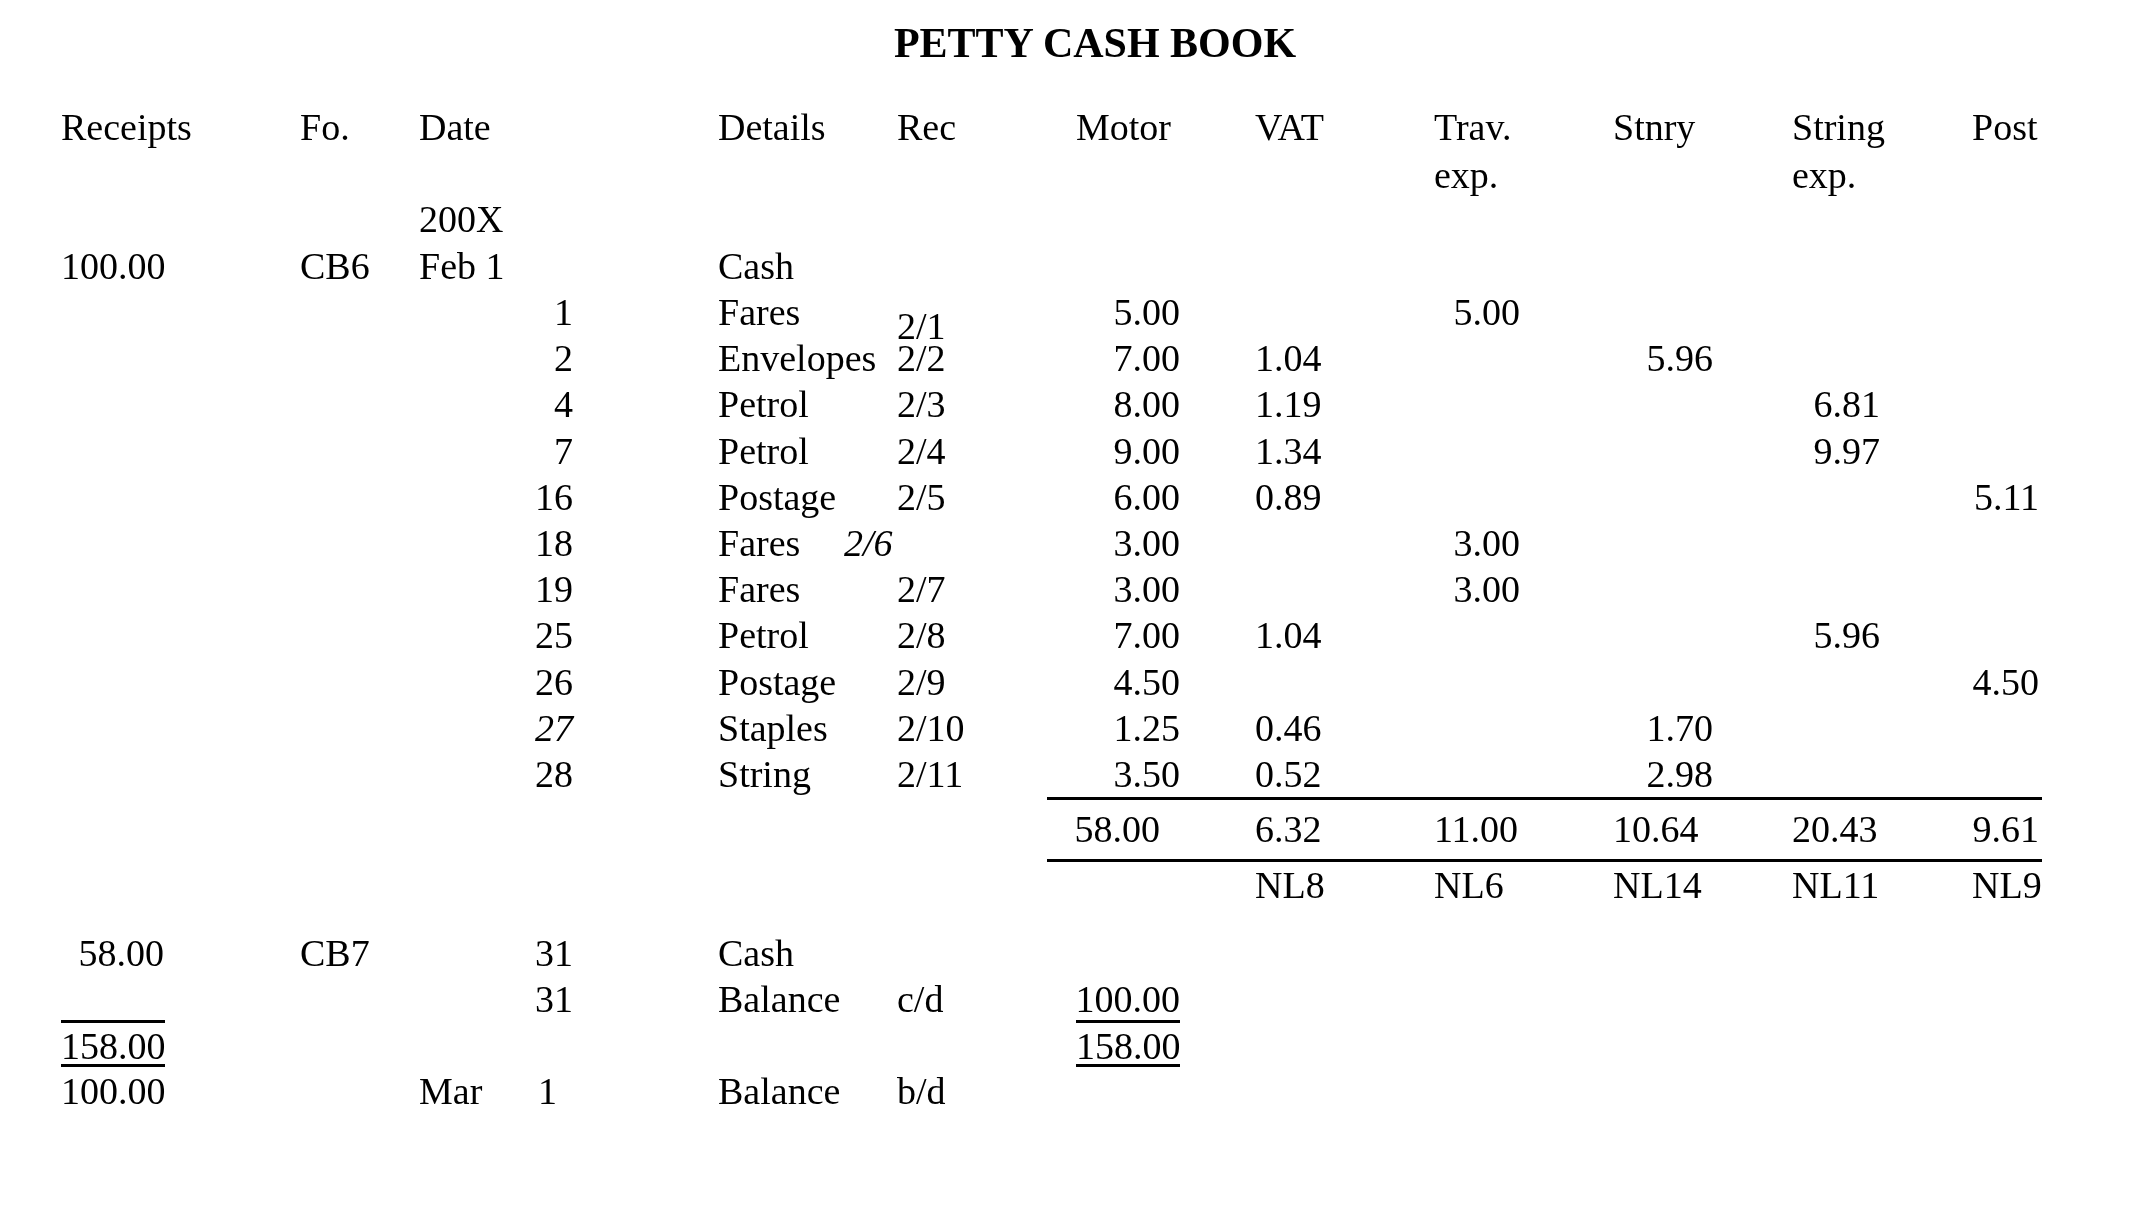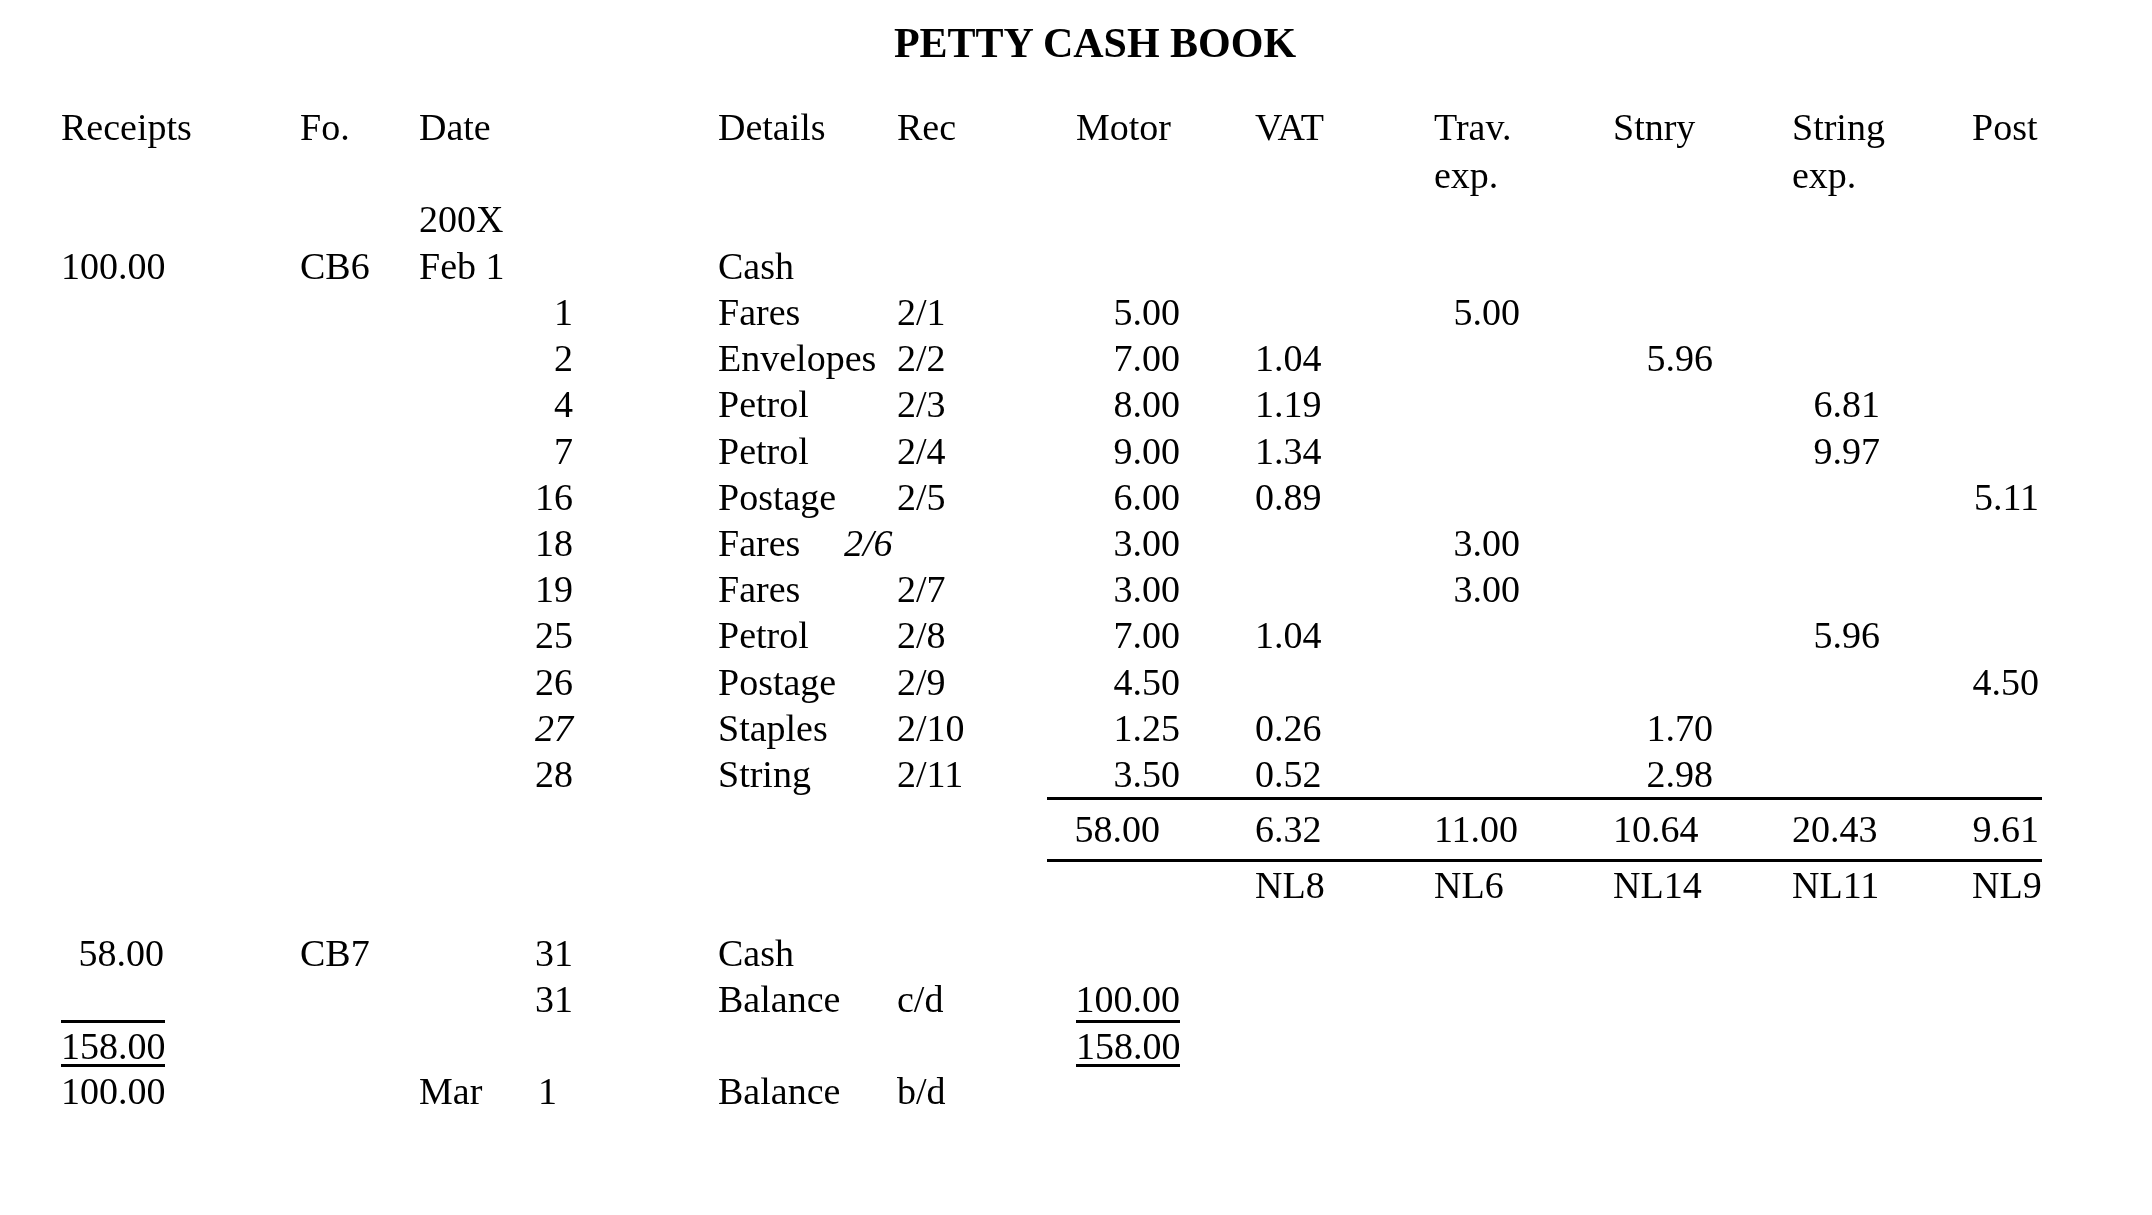--- a/index.html
+++ b/index.html
@@ -37,21 +37,21 @@
   <span class="t" style="left:61px;top:247px">100.00</span>
   <span class="t" style="left:300px;top:247px">CB6</span>
   <span class="t" style="left:419px;top:247px">Feb 1</span>
   <span class="t" style="left:718px;top:247px">Cash</span>
 </div>
 
 <div id="rows">
     <div>
       <span class="t r" style="left: 480px; top: 293px; width: 93px;">1</span>
       <span class="t" style="left: 718px; top: 293px;">Fares</span>
-      <span class="t" style="left: 897px; top: 293px;">2/1</span>
+      <span class="t" style="left: 897px; top: 307px;">2/1</span>
       <span class="t r" style="left: 1000px; top: 293px; width: 180px;">5.00</span>
       <span class="t" style="left: 1255px; top: 293px;"></span>
       <span class="t r" style="left: 1434px; top: 293px; width: 86px;">5.00</span>
       <span class="t r" style="left: 1613px; top: 293px; width: 100px;"></span>
       <span class="t r" style="left: 1792px; top: 293px; width: 88px;"></span>
       <span class="t r" style="left: 1900px; top: 293px; width: 139px;"></span>
     </div>
     <div>
       <span class="t r" style="left: 480px; top: 339.2px; width: 93px;">2</span>
       <span class="t" style="left: 718px; top: 339.2px;">Envelopes</span>
@@ -138,21 +138,21 @@
       <span class="t r" style="left: 1434px; top: 662.6px; width: 86px;"></span>
       <span class="t r" style="left: 1613px; top: 662.6px; width: 100px;"></span>
       <span class="t r" style="left: 1792px; top: 662.6px; width: 88px;"></span>
       <span class="t r" style="left: 1900px; top: 662.6px; width: 139px;">4.50</span>
     </div>
     <div>
       <span class="t r" style="left: 480px; top: 708.8px; width: 93px; font-style: italic;">27</span>
       <span class="t" style="left: 718px; top: 708.8px;">Staples</span>
       <span class="t" style="left: 897px; top: 708.8px;">2/10</span>
       <span class="t r" style="left: 1000px; top: 708.8px; width: 180px;">1.25</span>
-      <span class="t" style="left: 1255px; top: 708.8px;">0.26</span>
+      <span class="t" style="left: 1255px; top: 708.8px;">0.46</span>
       <span class="t r" style="left: 1434px; top: 708.8px; width: 86px;"></span>
       <span class="t r" style="left: 1613px; top: 708.8px; width: 100px;">1.70</span>
       <span class="t r" style="left: 1792px; top: 708.8px; width: 88px;"></span>
       <span class="t r" style="left: 1900px; top: 708.8px; width: 139px;"></span>
     </div>
     <div>
       <span class="t r" style="left: 480px; top: 755px; width: 93px;">28</span>
       <span class="t" style="left: 718px; top: 755px;">String</span>
       <span class="t" style="left: 897px; top: 755px;">2/11</span>
       <span class="t r" style="left: 1000px; top: 755px; width: 180px;">3.50</span>

